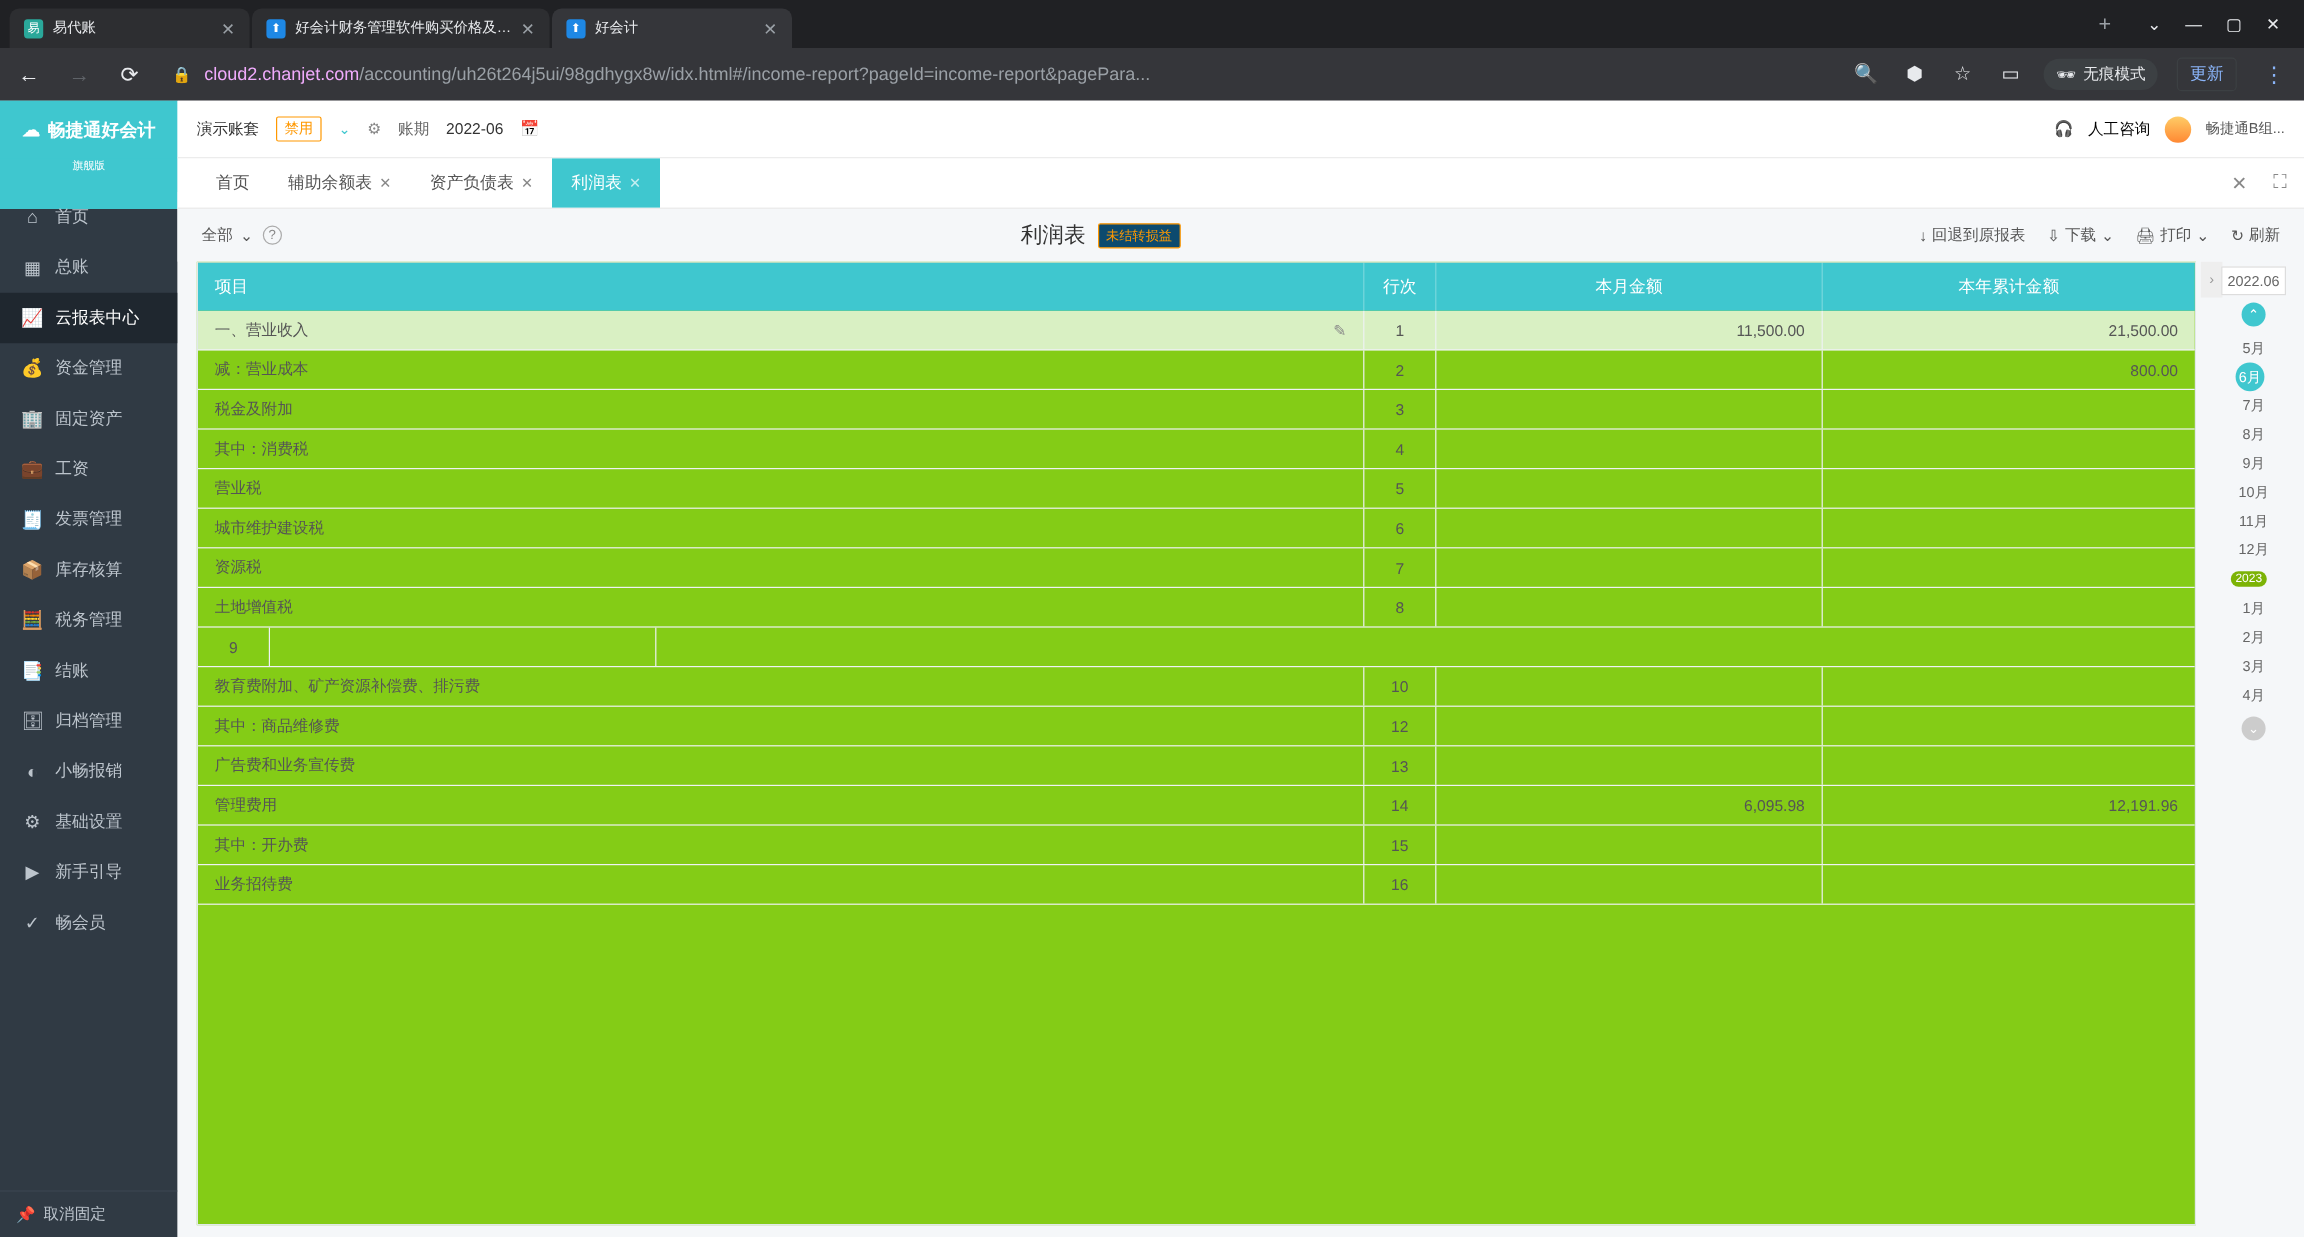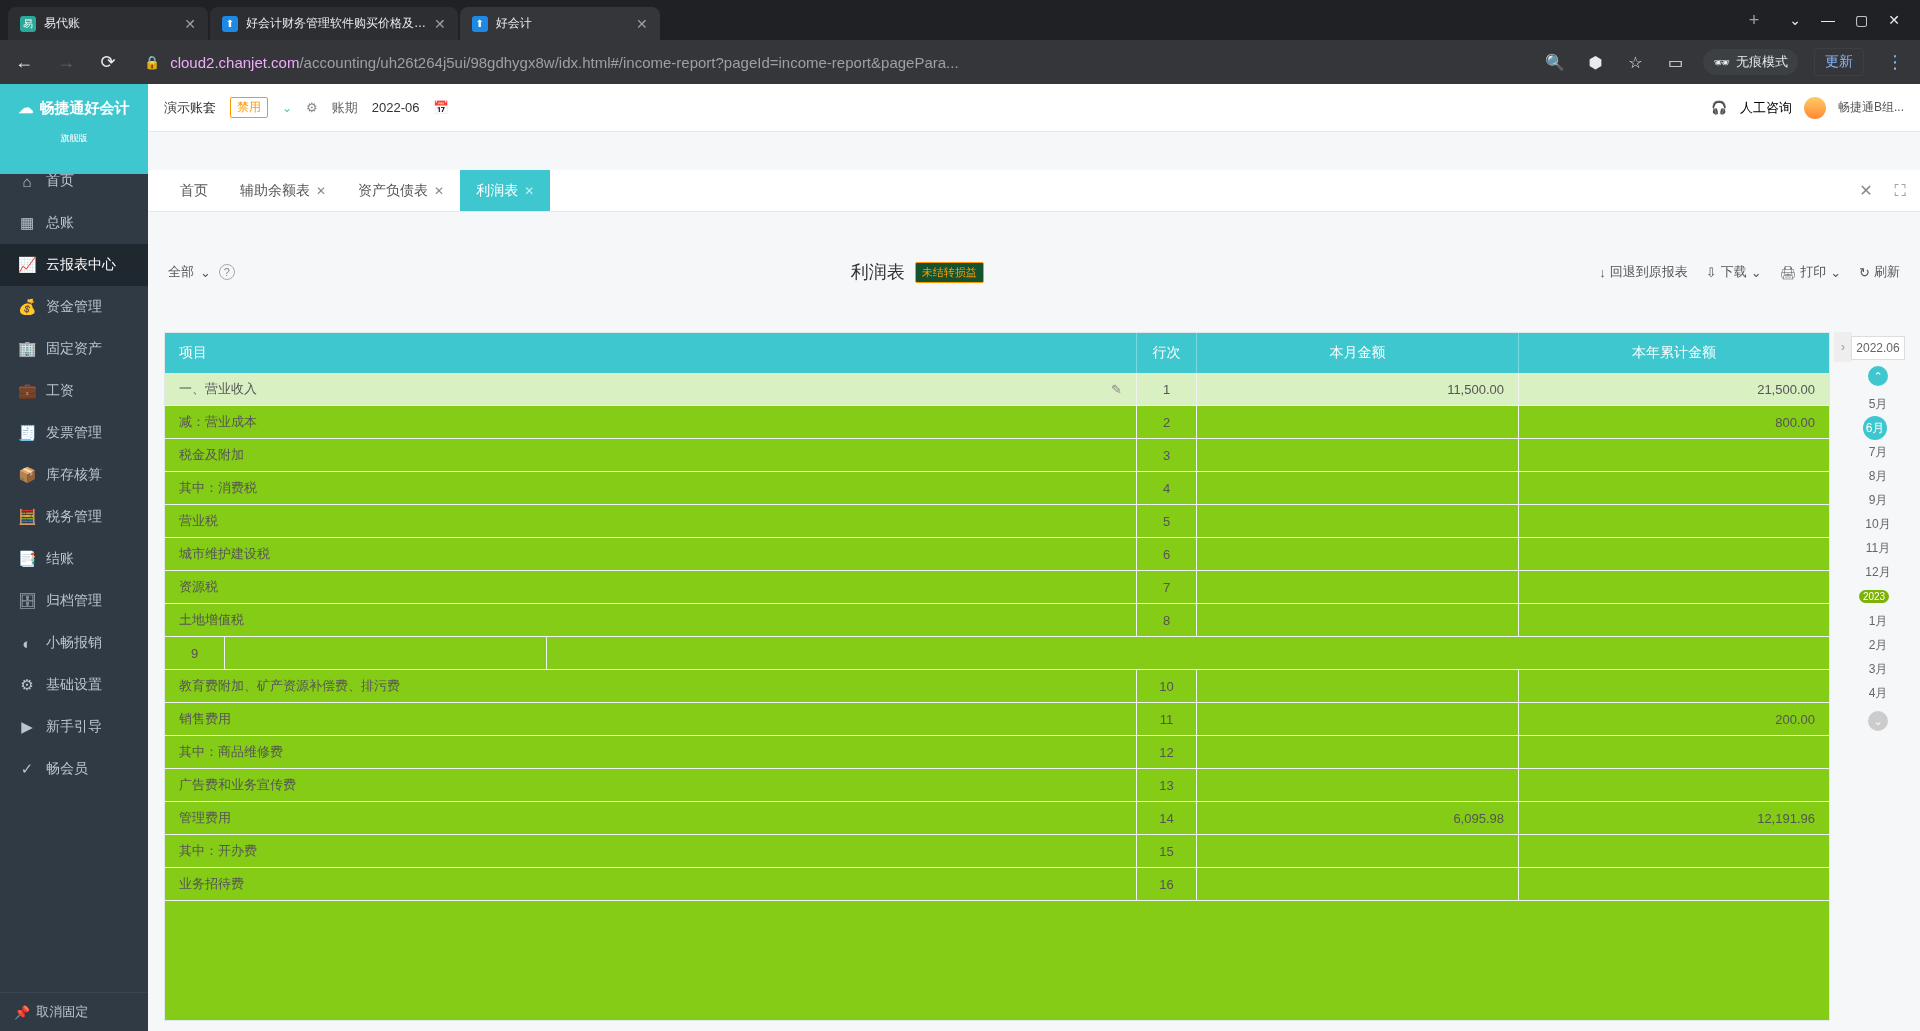--- a/index.html
+++ b/index.html
@@ -34,21 +34,21 @@
 .app { display: flex; height: calc(1031px - 84px); background: #fff; }
 .sidebar { width: 148px; background: linear-gradient(#3fc7cf 0, #3fc7cf 90px, #303a44 90px, #303a44 100%); color: #bcc4cc; display: flex; flex-direction: column; }
 .logo-area { height: 48px; display: flex; align-items: center; justify-content: center; gap: 6px; color: #fff; font-size: 15px; font-weight: bold; background: #3fc7cf; }
 .logo-sub { height: 14px; font-size: 9px; text-align: center; color: #fff; background:#3fc7cf; padding-bottom:28px; }
 .side-items { flex: 1; }
 .side-item { display: flex; align-items: center; gap: 10px; padding: 12px 18px; font-size: 14px; cursor: pointer; }
 .side-item.active { background: #1f272f; color: #fff; }
 .side-icon { width: 18px; text-align: center; font-size: 15px; }
 .pin-footer { padding: 10px 14px; font-size: 13px; display: flex; align-items: center; gap: 6px; cursor: pointer; border-top: 1px solid #3a4550;}
 
-.main { flex: 1; display: flex; flex-direction: column; background: #f5f7f9; position: relative; gap: 38px; }
+.main { flex: 1; display: flex; flex-direction: column; background: #f5f7f9; position: relative; }
 .top-bar { height: 48px; background: #fff; border-bottom: 1px solid #e8e8e8; display: flex; align-items: center; padding: 0 16px; gap: 14px; font-size: 13px; }
 .account-select { color: #333; cursor: pointer; }
 .disable-tag { border: 1px solid #ff9800; color: #ff9800; font-size: 12px; padding: 1px 6px; border-radius: 2px; }
 .chev-down-small { color: #3fc7cf; font-size: 12px; }
 .gear-small { color: #888; cursor: pointer; }
 .period-label { color: #666; }
 .period-val { color: #333; }
 .cal-icon { color: #3fc7cf; cursor: pointer; }
 .top-spacer { flex: 1; }
 .top-right { display: flex; align-items: center; gap: 12px; }
@@ -60,21 +60,21 @@
 .page-tab.active { background: #3fc7cf; color: #fff; }
 .tab-close { font-size: 12px; opacity: 0.7; cursor: pointer; }
 .tab-bar-right { position: absolute; right: 8px; top: 0; height: 100%; display: flex; align-items: center; gap: 10px; }
 .tb-icon { width: 24px; height: 24px; display: flex; align-items: center; justify-content: center; color: #888; cursor: pointer; }
 
 .toolbar { height: 44px; display: flex; align-items: center; padding: 0 20px; background: #f5f7f9; }
 .filter-all { display: flex; align-items: center; gap: 6px; font-size: 13px; color: #555; cursor: pointer; }
 .help-q { width: 16px; height: 16px; border: 1px solid #aaa; border-radius: 50%; display: flex; align-items: center; justify-content: center; font-size: 11px; color: #888; margin-left: 8px; }
 .toolbar-center { flex: 1; display: flex; align-items: center; justify-content: center; gap: 10px; }
 .report-title { font-size: 18px; color: #333; }
-.pending-tag { border: 1px solid #ff9800; color: #ff9800; font-size: 11px; padding: 2px 6px; border-radius: 2px; background:#14532d; }
+.pending-tag { border: 1px solid #ff9800; color: #ff9800; font-size: 11px; padding: 2px 6px; border-radius: 2px; background:#0c4a6e; }
 .toolbar-right { display: flex; gap: 18px; }
 .tool-btn { display: flex; align-items: center; gap: 4px; font-size: 13px; color: #555; cursor: pointer; }
 
 .table-wrap { flex: 1; padding: 0 16px 10px 16px; overflow: hidden; display: flex; }
 .report-table { flex: 1; background: #84cc16; display: flex; flex-direction: column; border: 1px solid #e0e8ea; }
 .thead { display: flex; background: #3fc7cf; color: #fff; font-size: 14px; height: 40px; }
 .th, .td { display: flex; align-items: center; padding: 0 14px; border-right: 1px solid rgba(255,255,255,0.3); }
 .td { border-right: 1px solid #eef2f3; border-bottom: none; }
 .tr { display: flex; height: 33px; font-size: 13px; color: #555; border-bottom: 1px solid #eef2f3; }
 .tr.highlight { background: #d9f0c3; }
@@ -355,26 +355,20 @@
     <div class="td col-m"></div>
     <div class="td col-y" style="border-right:none"></div>
             </div>
             <div class="tr">
     <div class="td col-item" style="padding-left:14px">教育费附加、矿产资源补偿费、排污费</div>
     <div class="td col-row">10</div>
     <div class="td col-m"></div>
     <div class="td col-y" style="border-right:none"></div>
             </div>
             <div class="tr">
-    <div class="td col-item" style="padding-left:14px">销售费用</div>
-    <div class="td col-row">11</div>
-    <div class="td col-m"></div>
-    <div class="td col-y" style="border-right:none">200.00</div>
-            </div>
-            <div class="tr">
     <div class="td col-item" style="padding-left:14px">其中：商品维修费</div>
     <div class="td col-row">12</div>
     <div class="td col-m"></div>
     <div class="td col-y" style="border-right:none"></div>
             </div>
             <div class="tr">
     <div class="td col-item" style="padding-left:14px">广告费和业务宣传费</div>
     <div class="td col-row">13</div>
     <div class="td col-m"></div>
     <div class="td col-y" style="border-right:none"></div>

